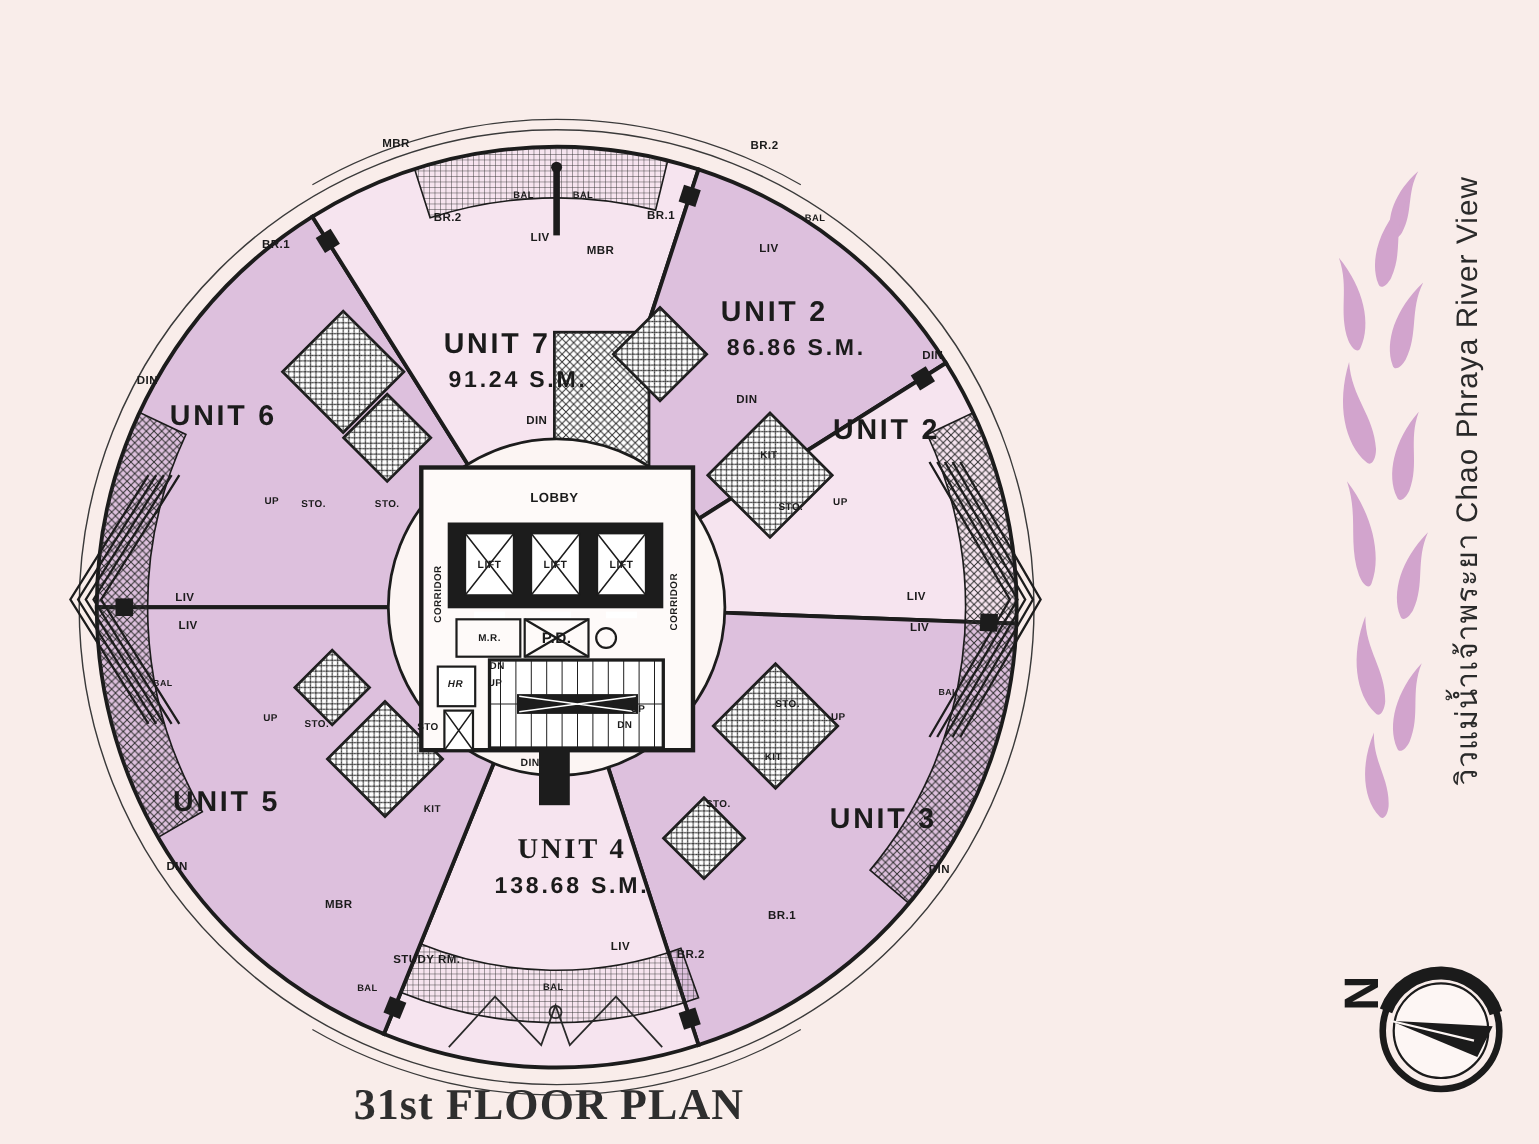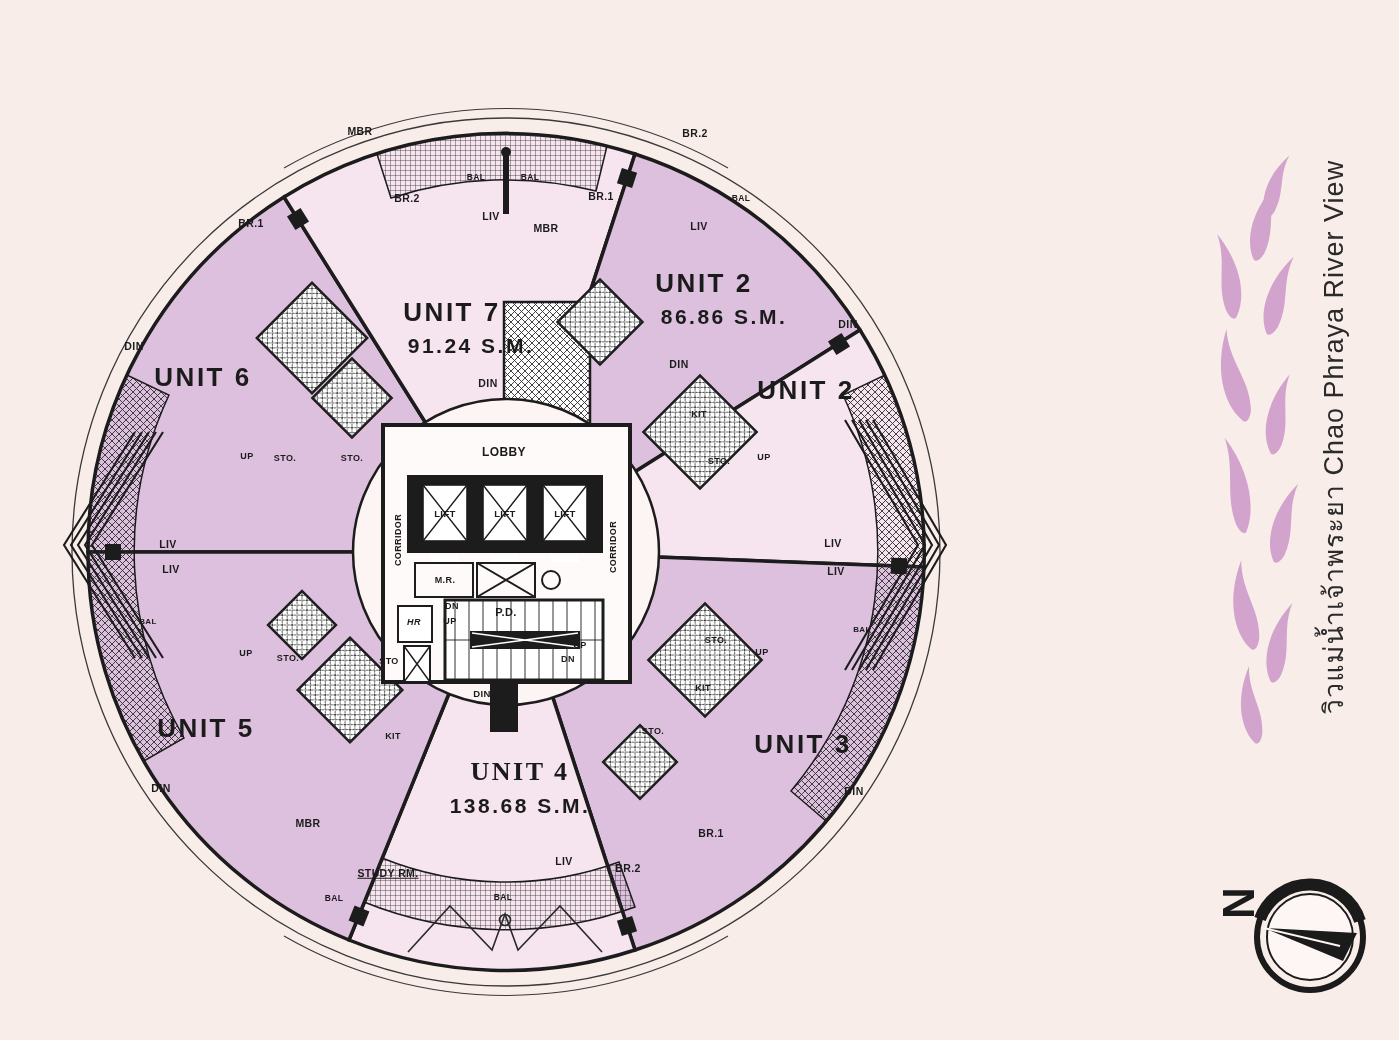--- a/index.html
+++ b/index.html
@@ -244,41 +244,42 @@
       <span class="lbl" style="left: 836px; top: 571px; font-size: 10.5px; transform: translate(-50%, -50%);">LIV</span>
       <span class="lbl" style="left: 148px; top: 622px; font-size: 8px; transform: translate(-50%, -50%);">BAL</span>
       <span class="lbl" style="left: 862px; top: 630px; font-size: 8px; transform: translate(-50%, -50%);">BAL</span>
       <span class="lbl" style="left: 488px; top: 452px; font-size: 12px; transform: translate(-50%, -50%); padding-left: 32px;">LOBBY</span>
       <span class="lbl" style="left: 445px; top: 514px; font-size: 9.5px; transform: translate(-50%, -50%);">LIFT</span>
       <span class="lbl" style="left: 505px; top: 514px; font-size: 9.5px; transform: translate(-50%, -50%);">LIFT</span>
       <span class="lbl" style="left: 565px; top: 514px; font-size: 9.5px; transform: translate(-50%, -50%);">LIFT</span>
       <span class="lbl" style="left: 398px; top: 540px; font-size: 9px; transform: translate(-50%, -50%) rotate(-90deg);">CORRIDOR</span>
       <span class="lbl" style="left: 613px; top: 547px; font-size: 9px; transform: translate(-50%, -50%) rotate(-90deg);">CORRIDOR</span>
       <span class="lbl" style="left: 445px; top: 580px; font-size: 9px; transform: translate(-50%, -50%);">M.R.</span>
-      <span class="lbl" style="left: 506px; top: 612px; font-size: 11px; transform: translate(-50%, -50%);">P.D.</span>
+      <span class="lbl" style="left: 506px; top: 580px; font-size: 14px; transform: translate(-50%, -50%);">P.D.</span>
       <span class="lbl" style="left: 452px; top: 606px; font-size: 9px; transform: translate(-50%, -50%);">DN</span>
       <span class="lbl" style="left: 450px; top: 621px; font-size: 9px; transform: translate(-50%, -50%);">UP</span>
       <span class="lbl" style="left: 580px; top: 645px; font-size: 9px; transform: translate(-50%, -50%);">UP</span>
       <span class="lbl" style="left: 568px; top: 659px; font-size: 9px; transform: translate(-50%, -50%);">DN</span>
       <span class="lbl" style="left: 414px; top: 622px; font-size: 9px; transform: translate(-50%, -50%); font-style: italic;">HR</span>
       <span class="lbl" style="left: 389px; top: 661px; font-size: 9px; transform: translate(-50%, -50%);">STO</span>
       <span class="lbl" style="left: 482px; top: 694px; font-size: 9.5px; transform: translate(-50%, -50%);">DIN</span>
       <span class="lbl" style="left: 716px; top: 640px; font-size: 9px; transform: translate(-50%, -50%);">STO.</span>
       <span class="lbl" style="left: 762px; top: 652px; font-size: 9px; transform: translate(-50%, -50%);">UP</span>
       <span class="lbl" style="left: 653px; top: 731px; font-size: 9px; transform: translate(-50%, -50%);">STO.</span>
       <span class="lbl" style="left: 703px; top: 688px; font-size: 9px; transform: translate(-50%, -50%);">KIT</span>
       <span class="lbl" style="left: 393px; top: 736px; font-size: 9px; transform: translate(-50%, -50%);">KIT</span>
       <span class="lbl" style="left: 246px; top: 653px; font-size: 9px; transform: translate(-50%, -50%);">UP</span>
       <span class="lbl" style="left: 288px; top: 658px; font-size: 9px; transform: translate(-50%, -50%);">STO.</span>
       <span class="lbl" style="left: 161px; top: 788px; font-size: 10.5px; transform: translate(-50%, -50%);">DIN</span>
       <span class="lbl" style="left: 854px; top: 791px; font-size: 10.5px; transform: translate(-50%, -50%);">DIN</span>
       <span class="lbl" style="left: 308px; top: 823px; font-size: 10.5px; transform: translate(-50%, -50%);">MBR</span>
-      <span class="lbl" style="left: 388px; top: 873px; font-size: 10.5px; transform: translate(-50%, -50%); text-decoration: underline;">STUDY RM.</span>
+      <span class="lbl" style="left: 388px; top: 873px; font-size: 10.5px; transform: translate(-50%, -50%);">STUDY RM.</span>
       <span class="lbl" style="left: 334px; top: 898px; font-size: 8.5px; transform: translate(-50%, -50%);">BAL</span>
       <span class="lbl" style="left: 503px; top: 897px; font-size: 8.5px; transform: translate(-50%, -50%);">BAL</span>
       <span class="lbl" style="left: 564px; top: 861px; font-size: 10.5px; transform: translate(-50%, -50%);">LIV</span>
       <span class="lbl" style="left: 628px; top: 868px; font-size: 10.5px; transform: translate(-50%, -50%);">BR.2</span>
       <span class="lbl" style="left: 711px; top: 833px; font-size: 10.5px; transform: translate(-50%, -50%);">BR.1</span>
     </div>
 
+  <div id="plan-title">31st FLOOR PLAN</div>
   <div id="side-caption">วิวแม่น้ำเจ้าพระยา Chao Phraya River View</div>
   <div id="compass-n">N</div>
 </div>
 
 </body></html>

